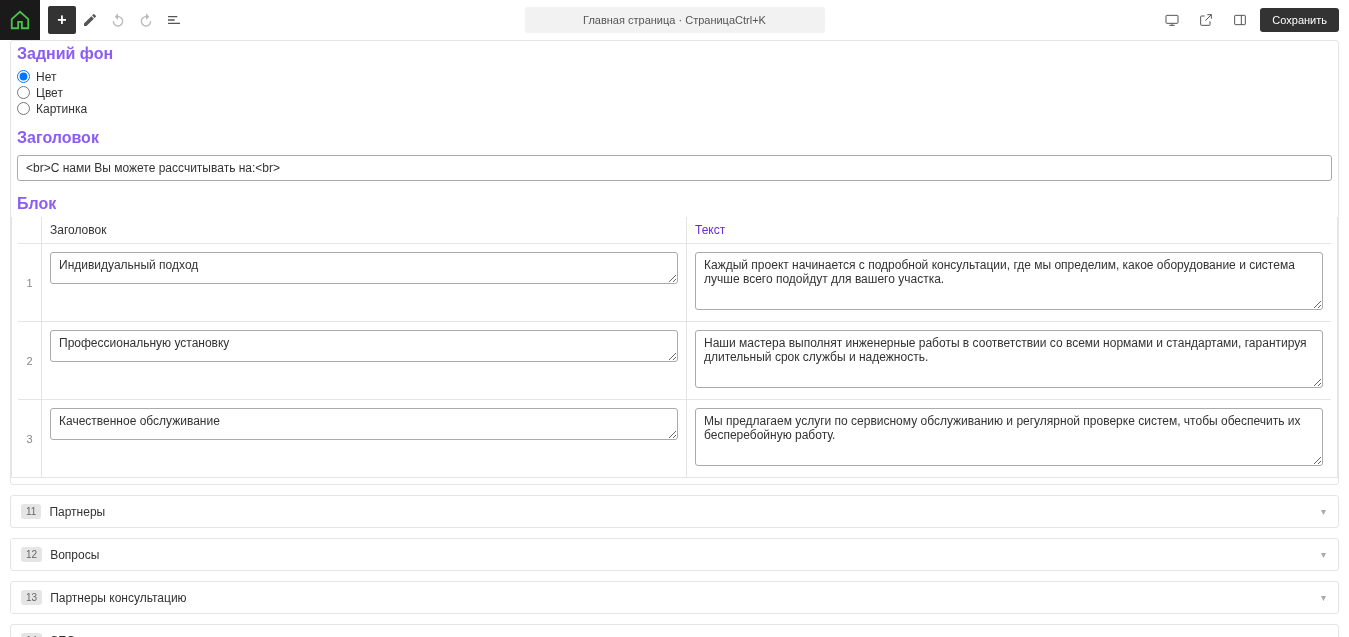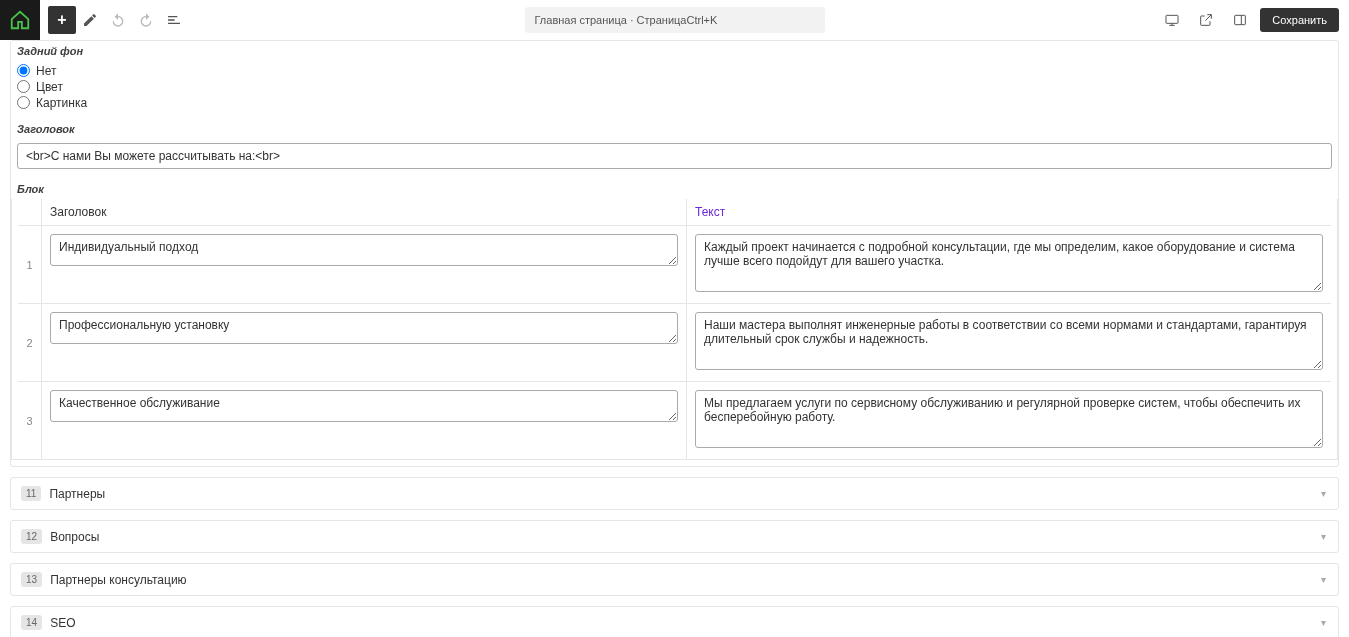--- a/index.html
+++ b/index.html
@@ -5,27 +5,27 @@
 * { box-sizing: border-box; margin: 0; padding: 0; }
 body { font-family: -apple-system, BlinkMacSystemFont, "Segoe UI", Arial, sans-serif; font-size: 12px; color: #333; background: #fff; overflow-x: hidden; }
 .topbar { height: 40px; display: flex; align-items: center; background: #fff; position: relative; }
 .topbar-left { display: flex; align-items: center; height: 100%; }
 .logo { width: 40px; height: 40px; background: #1a1a1a; display: flex; align-items: center; justify-content: center; }
 .logo svg { width: 22px; height: 22px; }
 .btn-dark { width: 28px; height: 28px; background: #333; color: #fff; display: flex; align-items: center; justify-content: center; margin-left: 8px; border-radius: 2px; cursor: pointer; font-size: 16px; font-weight: bold; }
 .icon-btn { width: 28px; height: 28px; display: flex; align-items: center; justify-content: center; cursor: pointer; color: #555; }
 .icon-btn.faded { color: #bbb; }
 .icon-btn svg { width: 16px; height: 16px; }
-.topbar-center { position: absolute; left: 50%; transform: translateX(-50%); display: flex; align-items: center; background: #f2f2f2; border-radius: 3px; height: 26px; padding: 0 10px; width: 300px; justify-content: flex-start; }
+.topbar-center { position: absolute; left: 50%; transform: translateX(-50%); display: flex; align-items: center; background: #f2f2f2; border-radius: 3px; height: 26px; padding: 0 10px; width: 300px; justify-content: center; }
 .breadcrumb-text { font-size: 11px; color: #555; }
 .shortcut { font-size: 11px; color: #555; }
 .topbar-right { margin-left: auto; display: flex; align-items: center; gap: 6px; padding-right: 10px; }
 .save-btn { background: #333; color: #fff; border: none; padding: 6px 12px; font-size: 11px; border-radius: 3px; cursor: pointer; }
 .content { padding: 0 10px; }
-.section-label { font-size: 11px; font-weight: 600; color: #404040; padding: 4px 6px; font-style: italic; }
+.section-label { font-size: 16px; font-weight: 600; color: #8b5cf6; padding: 4px 6px; }
 .radio-group { padding: 2px 6px 8px; }
 .radio-row { display: flex; align-items: flex-start; gap: 6px; padding: 1px 0; }
 .radio-row input[type="radio"] { width: 13px; height: 13px; cursor: pointer; }
 .radio-row label { font-size: 12px; color: #333; cursor: pointer; }
 .text-input { width: 100%; border: 1px solid #aaa; border-radius: 3px; padding: 5px 8px; font-size: 12px; font-family: Liberation Sans, sans-serif; color: #333; }
 .input-wrap { padding: 4px 6px 10px; }
 .table-wrap { padding: 0 6px; border: 1px solid #e5e5e5; border-top: none; }
 .table-header { display: flex; border-bottom: 1px solid #e5e5e5; }
 .th-num { width: 24px; border-right: 1px solid #e5e5e5; }
 .th-col1 { flex: 1; padding: 6px 8px; font-size: 12px; color: #333; border-right: 1px solid #e5e5e5; }

